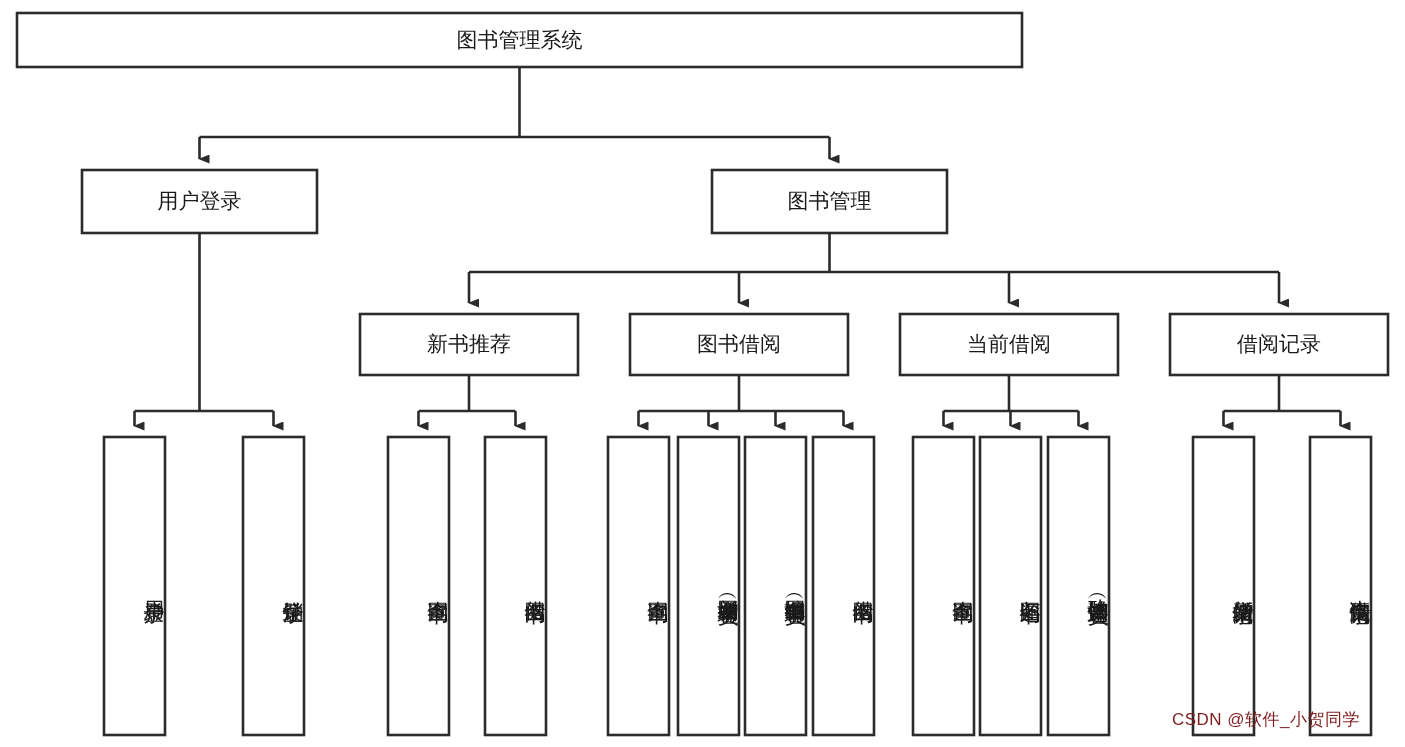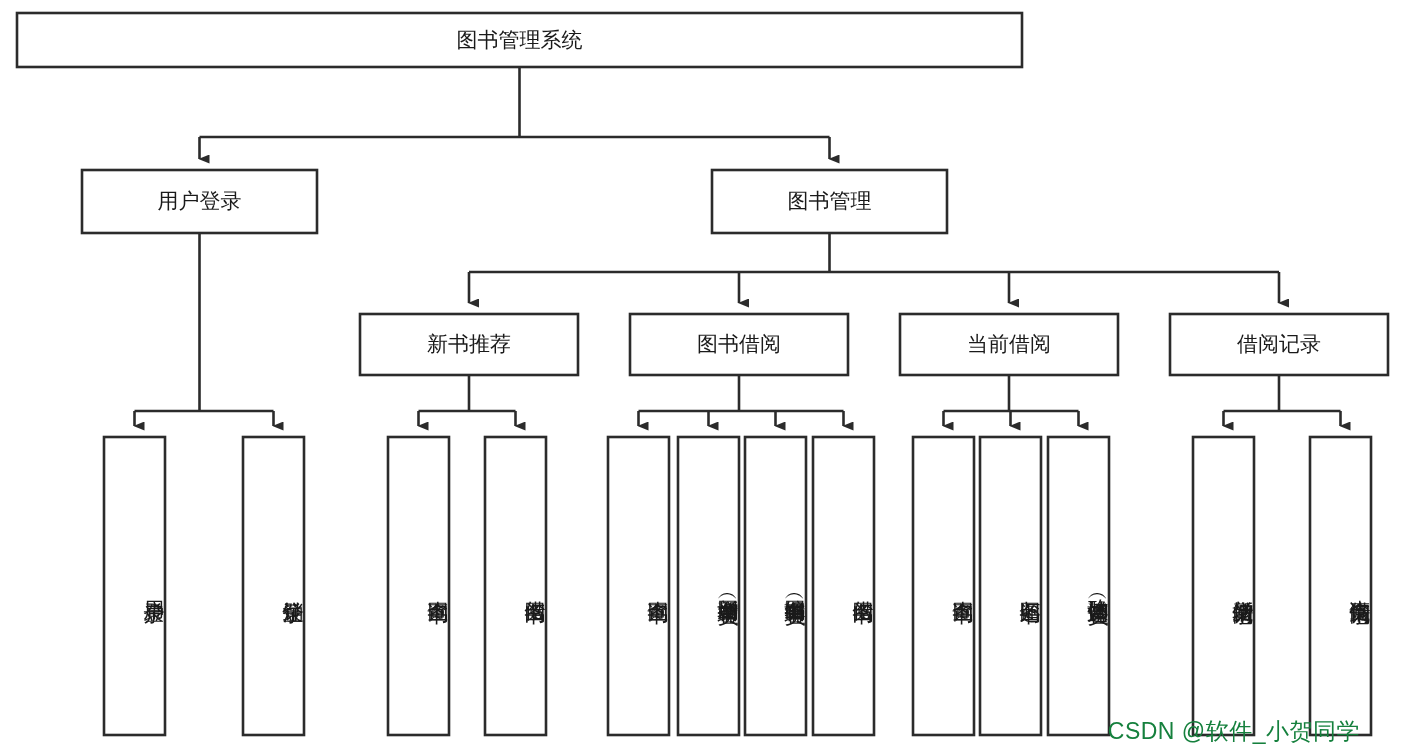--- a/index.html
+++ b/index.html
@@ -56,24 +56,24 @@
     letter-spacing: 1px;
     display: flex;
     align-items: flex-start;
     justify-content: center;
     white-space: nowrap;
     pointer-events: none;
   }
   .watermark {
     position: absolute;
     right: 12px;
-    bottom: 0;
+    bottom: 16px;
     font-family: "Liberation Sans", "DejaVu Sans", sans-serif;
-    font-size: 23px;
-    color: #15803d;
+    font-size: 17px;
+    color: #7f1d1d;
     white-space: nowrap;
     letter-spacing: 0.5px;
   }
 </style>
 </head>
 <body>
 
 <div id="diagram-root">
 
   <svg id="flow-svg" viewBox="0 0 1405 747" xmlns="http://www.w3.org/2000/svg">

